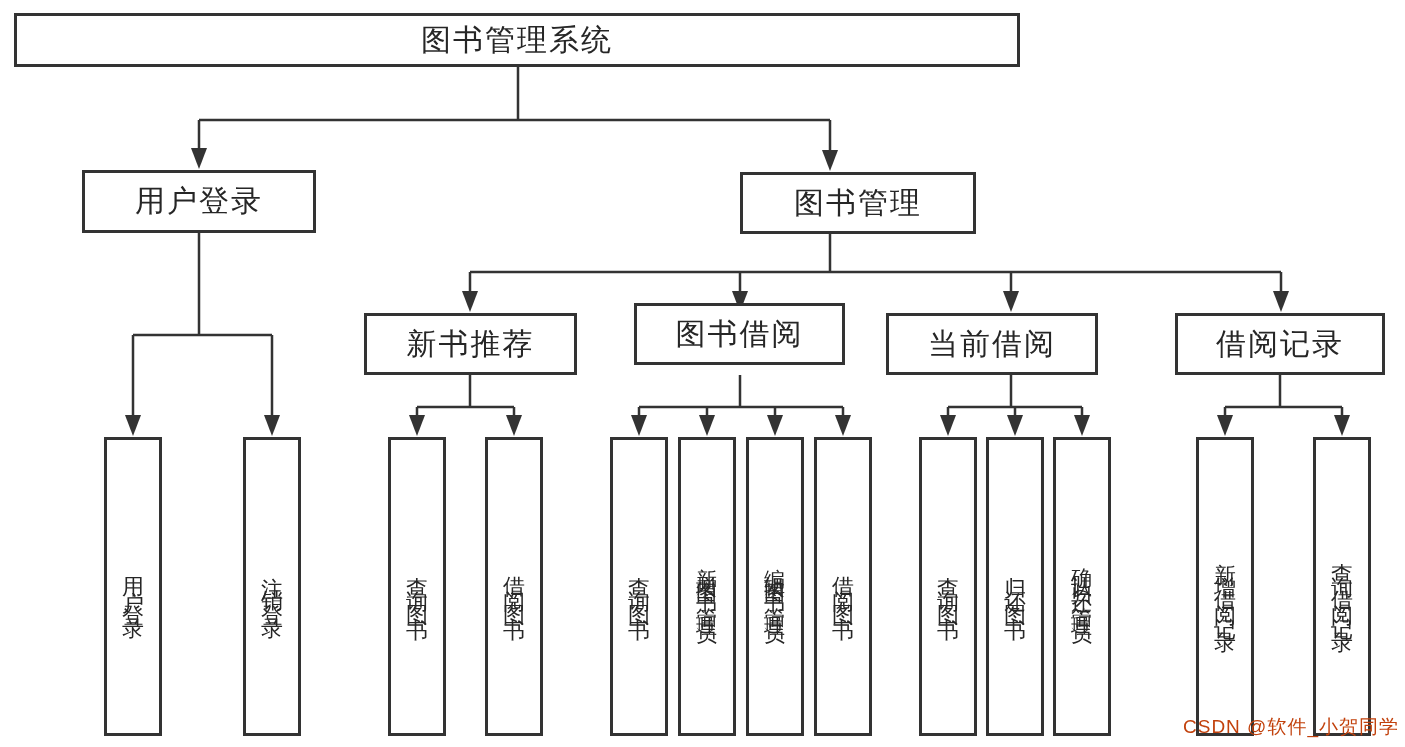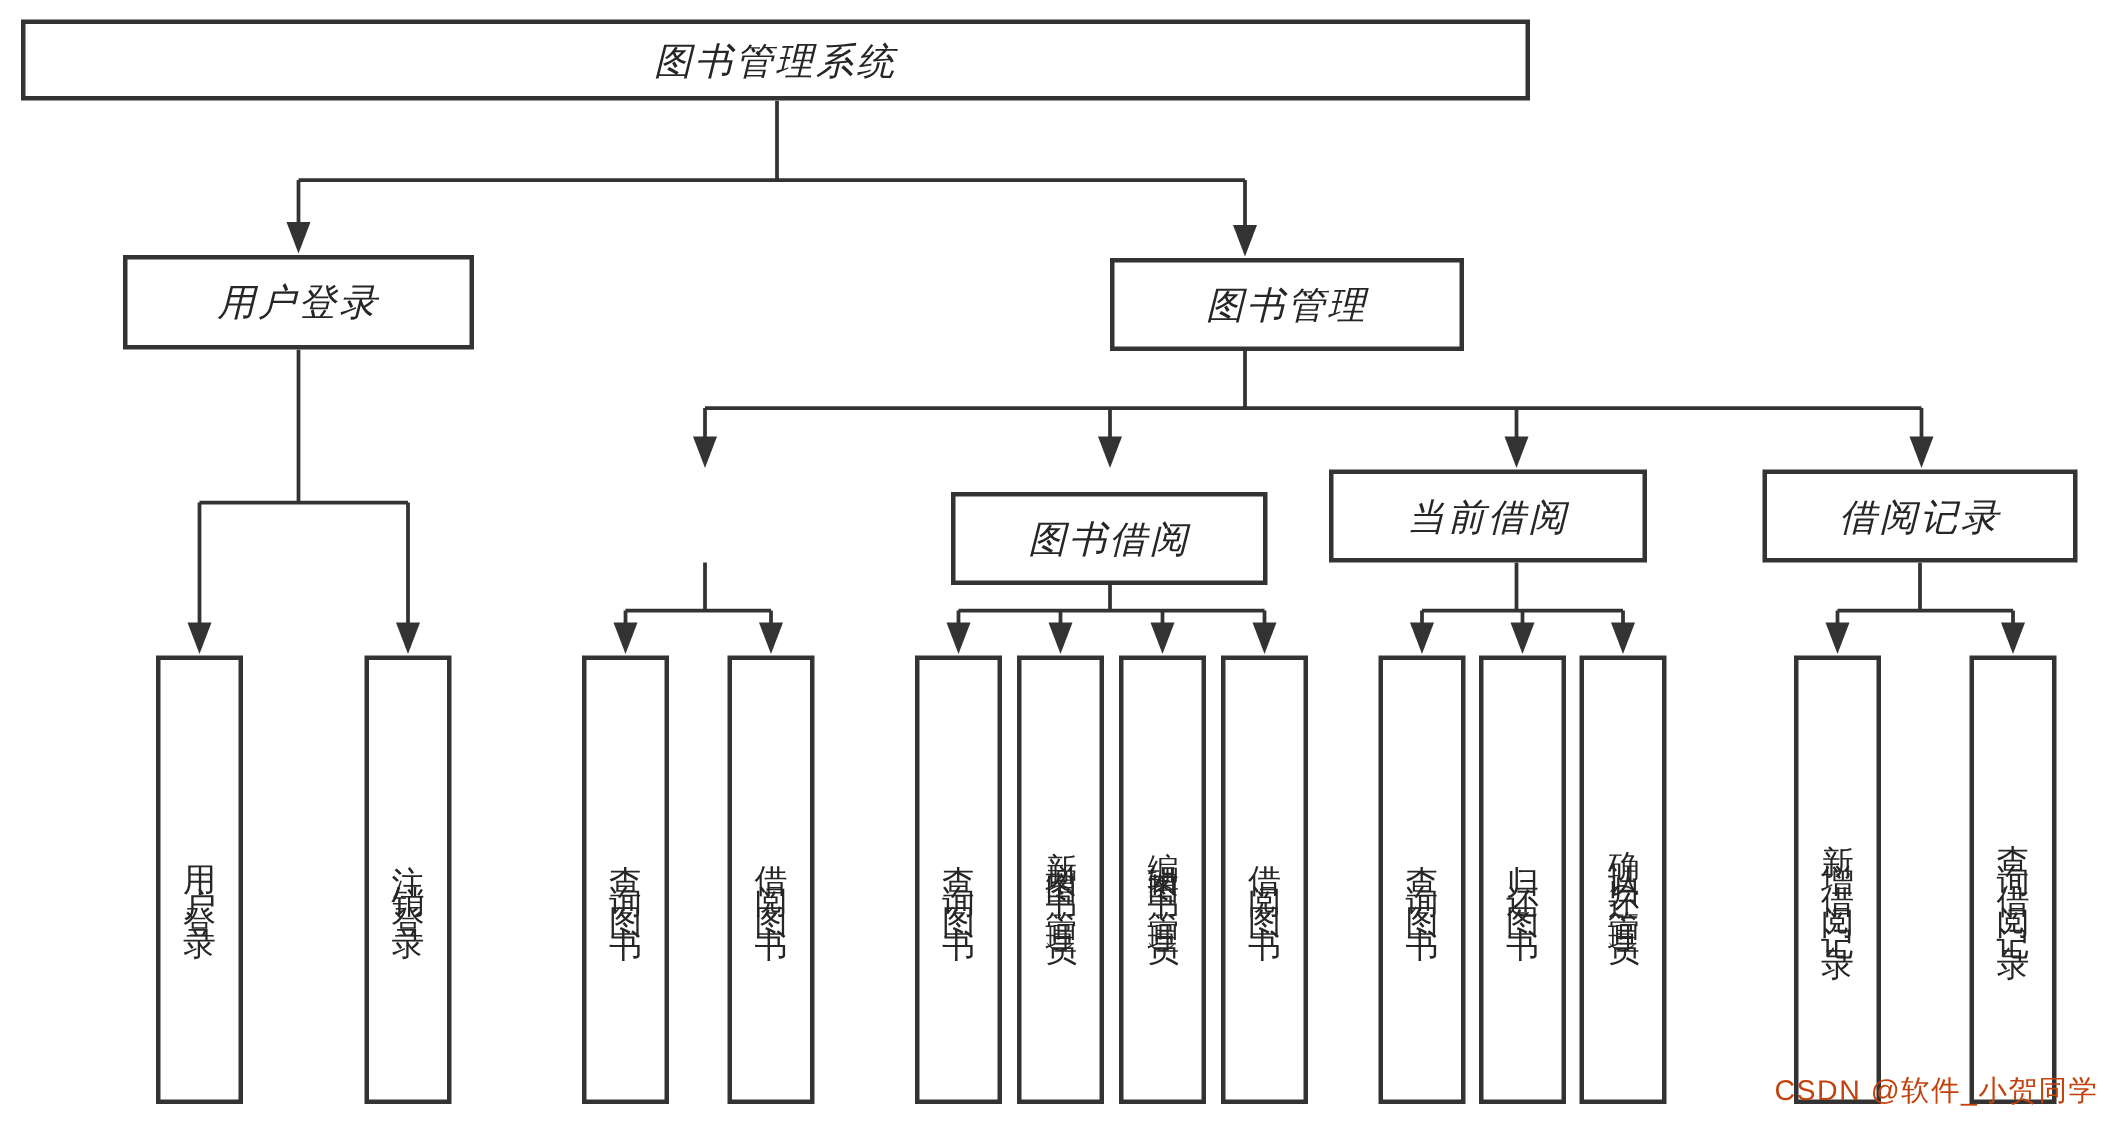--- a/index.html
+++ b/index.html
@@ -17,24 +17,23 @@
     box-sizing: border-box;
     border: 3px solid #333333;
     background: #ffffff;
     display: flex;
     align-items: center;
     justify-content: center;
     color: #262626;
     z-index: 2;
   }
   .node .hlabel {
-    font-size: 25px;
+    font-size: 30px;
     letter-spacing: 2px;
     white-space: nowrap;
-    font-style: italic;
   }
   .leaf .vtext {
     writing-mode: vertical-rl;
     text-orientation: mixed;
     font-size: 22px;
     letter-spacing: 14px;
     line-height: 1;
     color: #262626;
   }
   .leaf .vtext.tight {
@@ -101,21 +100,24 @@
     <span class="hlabel">图书管理系统</span>
   </div>
 
   <div class="node" style="left:82px; top:170px; width:234px; height:63px;">
     <span class="hlabel">用户登录</span>
   </div>
   <div class="node" style="left:712px; top:172px; width:236px; height:62px;margin-left:28px;">
     <span class="hlabel">图书管理</span>
   </div>
 
-  <div class="node" style="left:634px; top:328px; width:211px; height:62px;">
+  <div class="node" style="left:364px; top:313px; width:213px; height:62px;">
+    <span class="hlabel">新书推荐</span>
+  </div>
+  <div class="node" style="left:634px; top:303px; width:211px; height:62px;">
     <span class="hlabel">图书借阅</span>
   </div>
   <div class="node" style="left:886px; top:313px; width:212px; height:62px;">
     <span class="hlabel">当前借阅</span>
   </div>
   <div class="node" style="left:1175px; top:313px; width:210px; height:62px;align-items:center;">
     <span class="hlabel">借阅记录</span>
   </div>
 
   <div class="node leaf" style="left:104px; top:437px; width:58px; height:299px;">

